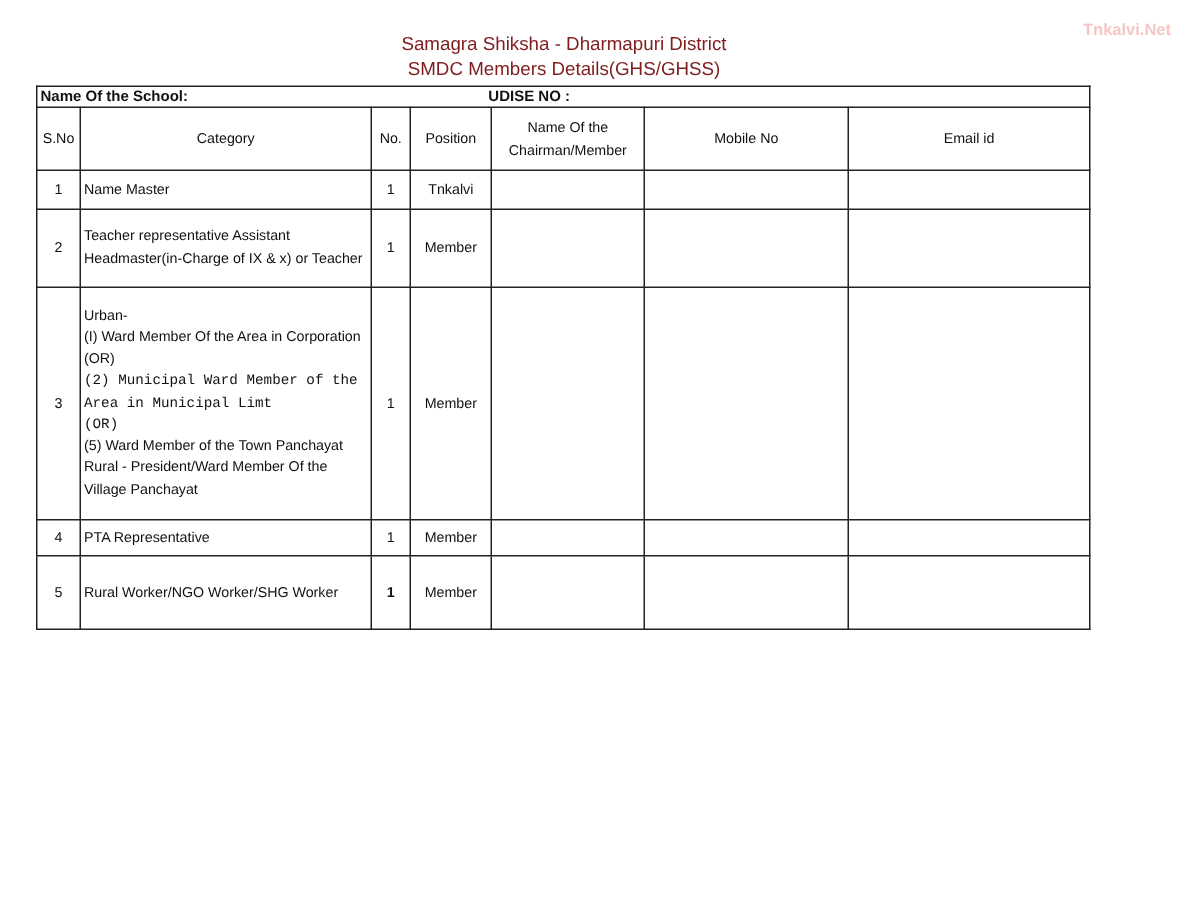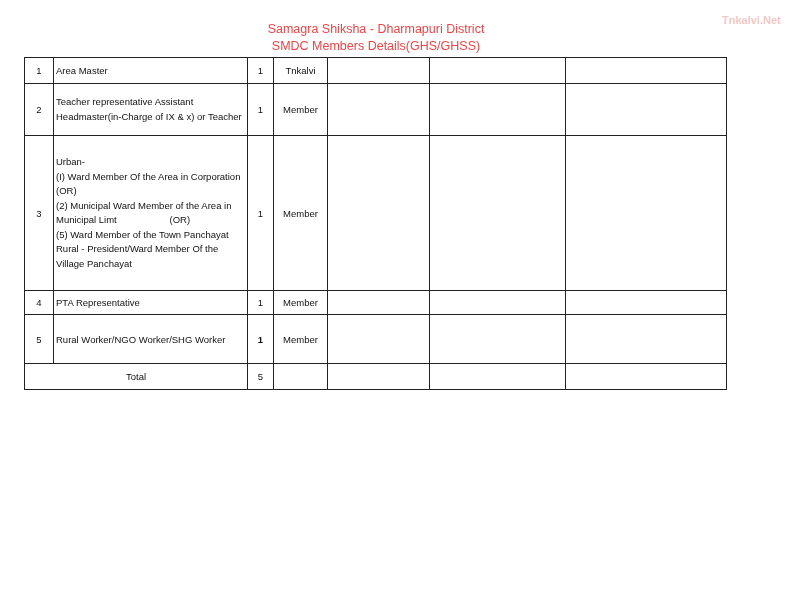--- a/index.html
+++ b/index.html
@@ -7,21 +7,21 @@
     width: 792px; height: 612px; background: #ffffff; position: relative;
     font-family: "Liberation Sans", "DejaVu Sans", sans-serif; color: #111;
     overflow: hidden;
   }
   .watermark {
     position: absolute; left: 722px; top: 14px; font-size: 11px;
     font-weight: bold; color: #f6c6c6;
   }
   .title {
     position: absolute; left: 0; width: 752px; text-align: center;
-    font-size: 12.5px; color: #ef4444;
+    font-size: 12.5px; color: #7f1d1d;
   }
   .t1 { top: 22px; }
   .t2 { top: 39px; }
   table.sheet {
     position: absolute; left: 24px; top: 57px; border-collapse: collapse;
     width: 702px; table-layout: fixed; font-size: 9.5px;
   }
   table.sheet td {
     border: 1.5px solid #222; padding: 0 2px; vertical-align: middle;
   }
@@ -43,23 +43,38 @@
   <colgroup>
     <col style="width:29px">
       <col style="width:194px">
       <col style="width:26px">
       <col style="width:54px">
     <col style="width:102px">
       <col style="width:136px">
       <col style="width:161px">
   </colgroup>
   <tbody>
+      <tr class="info-row">
+    <td colspan="4" style="border-right:none;" class="l">Name Of the School:</td>
+    <td colspan="3" style="border-left:none; padding-left:0;">
+      <span style="position:relative; left:-2px;">UDISE NO :</span>
+    </td>
+  </tr>
+  <tr class="hdr">
+    <td>S.No</td>
+    <td>Category</td>
+    <td>No.</td>
+    <td>Position</td>
+    <td style="line-height:15px;">Name Of the Chairman/Member</td>
+    <td>Mobile No</td>
+    <td>Email id</td>
+  </tr>
   <tr style="height:26px">
     <td class="c">1</td>
-    <td class="l">Area Master</td>
+    <td class="l">Name Master</td>
     <td class="c">1</td>
     <td class="c">Tnkalvi</td>
     <td></td>
     <td></td>
     <td></td>
   </tr>
   <tr style="height:52px">
     <td class="c">2</td>
     <td class="l cat">Teacher representative Assistant Headmaster(in-Charge of IX &amp; x) or Teacher</td>
     <td class="c">1</td>
@@ -67,21 +82,21 @@
     <td></td>
     <td></td>
     <td></td>
   </tr>
   <tr style="height:155px">
     <td class="c">3</td>
     <td class="l cat">
       <div>Urban-</div>
       <div>(I) Ward Member Of the Area in Corporation</div>
       <div>(OR)</div>
-      <div style="white-space:pre-wrap;">(2) Municipal Ward Member of the Area in Municipal Limt                    (OR)</div>
+      <div style="white-space:pre-wrap;font-family:Liberation Mono, monospace;">(2) Municipal Ward Member of the Area in Municipal Limt                    (OR)</div>
       <div>(5) Ward Member of the Town Panchayat Rural - President/Ward Member Of the Village Panchayat</div>
     </td>
     <td class="c">1</td>
     <td class="c">Member</td>
     <td></td>
     <td></td>
     <td></td>
   </tr>
   <tr style="height:24px">
     <td class="c">4</td>
@@ -94,22 +109,14 @@
   </tr>
   <tr style="height:49px">
     <td class="c">5</td>
     <td class="l">Rural Worker/NGO Worker/SHG Worker</td>
     <td class="c bold">1</td>
     <td class="c">Member</td>
     <td></td>
     <td></td>
     <td></td>
   </tr>
-  <tr style="height:26px">
-    <td colspan="2" class="c">Total</td>
-    <td class="c">5</td>
-    <td></td>
-    <td></td>
-    <td></td>
-    <td></td>
-  </tr>
 </tbody>
   </table>
 
 </body></html>

